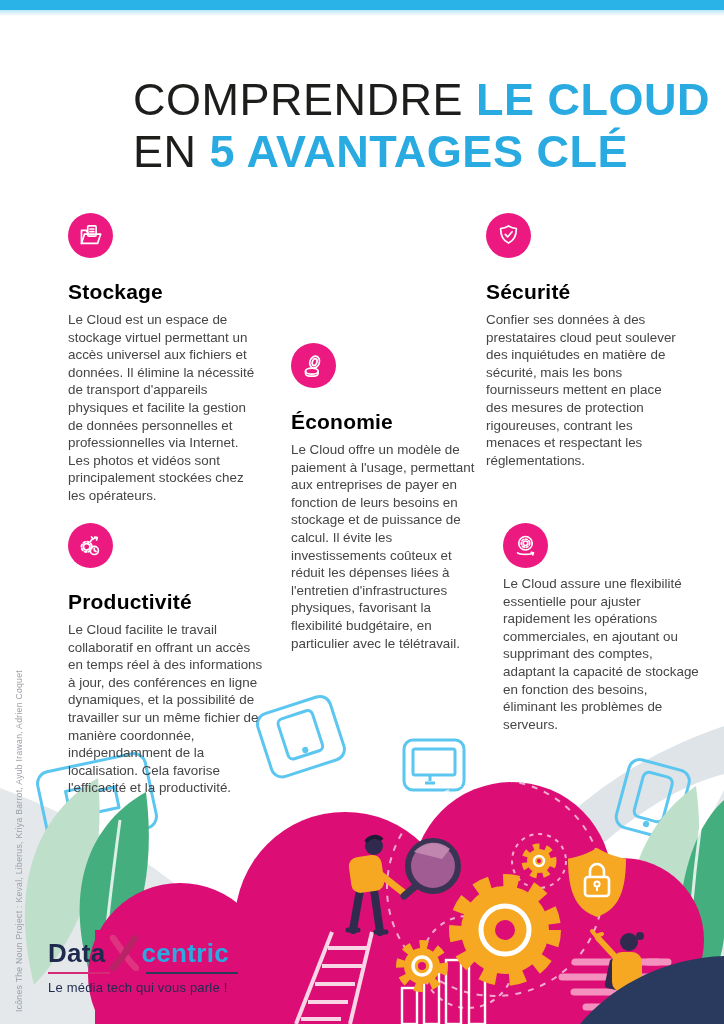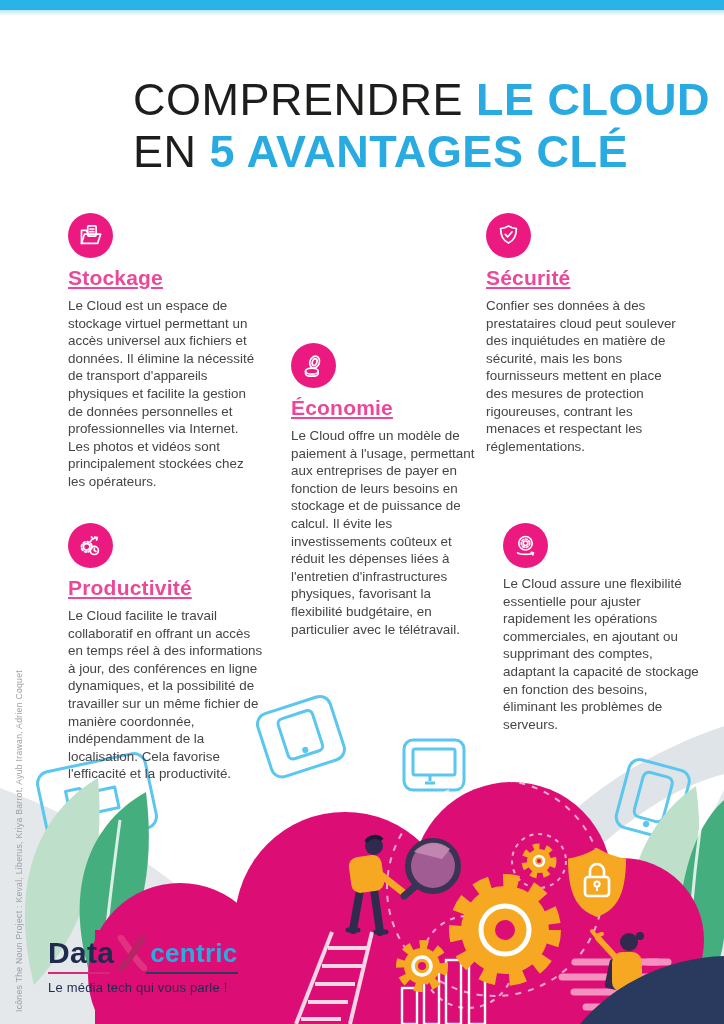--- a/index.html
+++ b/index.html
@@ -10,38 +10,38 @@
         background:linear-gradient(#BCE6F7,#ffffff);z-index:3;}
 
   .title{position:absolute;left:89px;top:74px;width:580px;z-index:2;
         font-size:45px;line-height:52px;letter-spacing:.5px;font-weight:500;color:#1D1D1B;margin-left:44px;}
   .title .blue{color:#29ABE2;font-weight:700;}
 
   .section{position:absolute;z-index:2;}
   .icon-circle{width:45px;height:45px;border-radius:50%;background:#EC1A80;
         display:flex;align-items:center;justify-content:center;}
   .icon-circle svg{width:27px;height:27px;}
-  .sec-title{margin-top:8px;font-size:21px;font-weight:700;color:#ec4899;letter-spacing:.2px;text-decoration:underline;}
+  .sec-title{margin-top:22px;font-size:21px;font-weight:700;color:#000000;letter-spacing:.2px;}
   .sec-body{margin-top:7px;font-size:13.4px;line-height:17.6px;color:#454547;}
 
   #sec-stockage{left:68px;top:213px;width:194px;}
   #sec-securite{left:486px;top:213px;width:200px;}
   #sec-economie{left:291px;top:343px;width:194px;}
   #sec-productivite{left:68px;top:523px;width:200px;}
   #sec-agilite{left:503px;top:523px;width:198px;}
 
   .credits{position:absolute;left:14px;top:1012px;width:326px;height:12px;
         transform-origin:0 0;transform:rotate(-90deg);
         font-size:8.6px;color:#9BA1A8;letter-spacing:.3px;white-space:nowrap;z-index:2;}
 
   .illustration{position:absolute;left:0;top:0;width:724px;height:1024px;z-index:1;}
 
   .logo-block{position:absolute;left:48px;top:936px;z-index:4;}
   .logo-row{display:flex;align-items:center;height:34px;}
-  .logo-data{font-size:30px;font-weight:800;color:#1E2B4F;letter-spacing:.3px;}
+  .logo-data{font-size:26px;font-weight:800;color:#1E2B4F;letter-spacing:.3px;}
   .logo-x{width:30px;height:36px;margin:0 3px;}
   .logo-centric{font-size:26px;font-weight:800;color:#29ABE2;letter-spacing:.3px;}
   .logo-underline-pink{position:absolute;left:0;top:36px;width:62px;height:2px;background:#D42A77;}
   .logo-underline-dark{position:absolute;left:98px;top:36px;width:92px;height:2px;background:#2B3A55;}
   .logo-tagline{margin-top:10px;font-size:13px;font-weight:400;color:#1E2B4F;letter-spacing:.2px;}
 </style>
 </head>
 <body>
 
 <div class="page">

